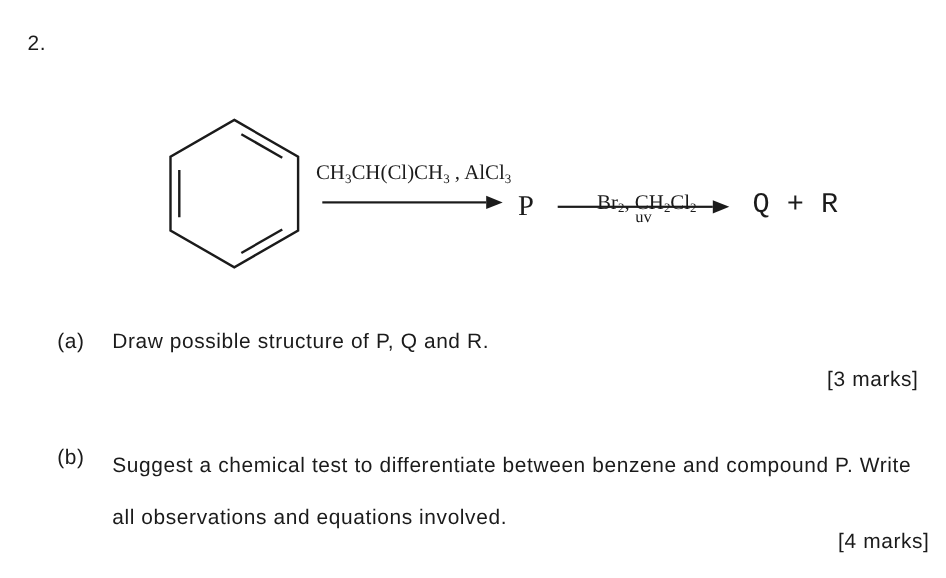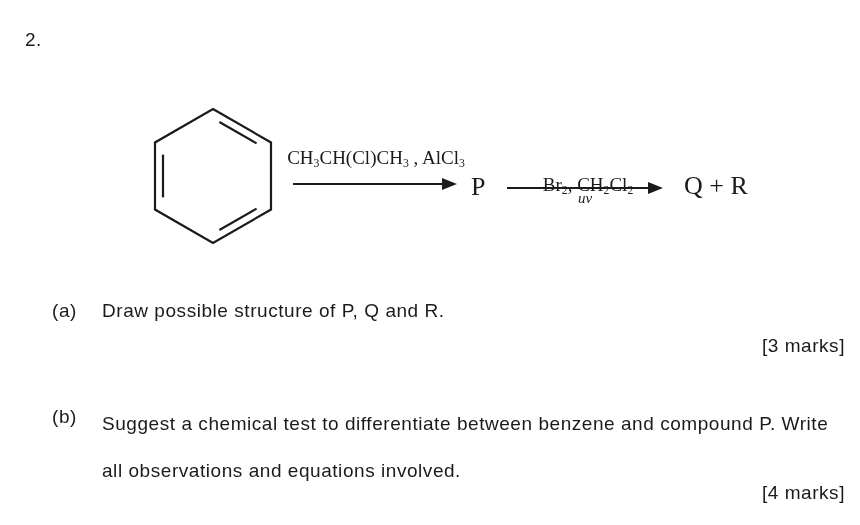--- a/index.html
+++ b/index.html
@@ -47,44 +47,43 @@
     font-size: 19px;
     line-height: 21px;
     text-align: center;
     white-space: nowrap;
   }
   .reagent-1 { left: 283px; top: 147px; width: 186px; text-align: center; }
   .reagent-2 { left: 508px; top: 162px; width: 160px; margin-top: 12px; }
   .condition-uv {
     left: 505px; top: 189px; width: 160px;
     font-size: 15px;
-    font-style: italic;
     text-align: center;
     line-height: 18px;
   }
   .compound {
     font-size: 26px;
     line-height: 30px;
     white-space: nowrap;
   }
   .compound-p  { left: 471px; top: 172px; }
-  .compound-qr { left: 684px; top: 171px; }
+  .compound-qr { left: 684px; top: 171px; font-family: Liberation Mono, monospace; }
   sub {
     font-size: 0.62em;
     line-height: 0;
     position: relative;
     top: 0.22em;
     vertical-align: baseline;
     letter-spacing: 0;
   }
 
   
   .part-label-a { left: 52px;  top: 294px; line-height: 33px; }
   .part-text-a  { left: 102px; top: 294px; width: 745px; line-height: 33px; }
-  .marks-a      { right: 15px; top: 335px; line-height: 22px; text-align: right; }
+  .marks-a      { right: 25px; top: 335px; line-height: 22px; text-align: right; }
   .part-label-b { left: 52px;  top: 400px; line-height: 33px; }
   .part-text-b  { left: 102px; top: 400px; width: 745px; line-height: 47px; }
   .marks-b      { right: 15px; top: 482px; line-height: 22px; }
   b { font-weight: 400; }
 </style>
 </head>
 <body>
 
 <div class="page">
 

